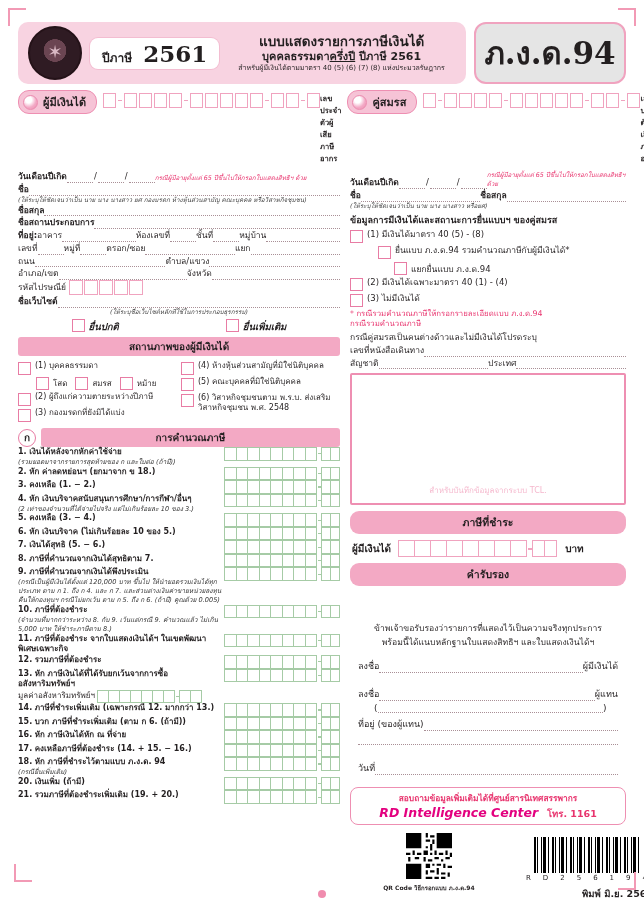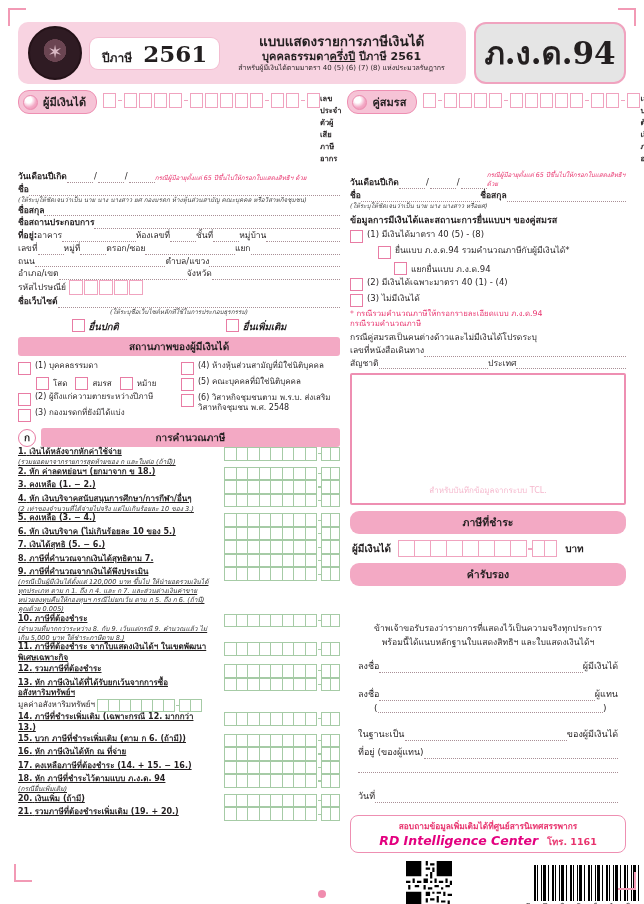--- a/index.html
+++ b/index.html
@@ -62,21 +62,21 @@
   .opt{display:flex;align-items:flex-start;margin:2px 0;line-height:1.3;}
   .opt .cb{margin-top:1px;}
   .sub{display:flex;gap:8px;margin:1px 0 1px 18px;}
   .sub label{display:flex;align-items:center;}
   
   .calchead{display:flex;align-items:center;gap:5px;margin-top:4px;}
   .kcircle{width:16px;height:16px;border-radius:50%;border:1.6px solid #e87ca4;background:#fff;font-weight:bold;
            display:flex;align-items:center;justify-content:center;font-size:10px;flex:0 0 16px;}
   .calchead .band{flex:1;margin:0;}
   .calc-row{display:flex;align-items:flex-start;margin:0;}
-  .calc-label{flex:1;line-height:1.35;padding-right:12px;font-size:8px;text-decoration:underline;}
+  .calc-label{flex:1;line-height:1.35;padding-right:3px;font-size:8px;}
   .calc-label .num{font-weight:bold;}
   .calc-label .lbl{font-weight:bold;}
   .calc-label .note{display:block;font-style:italic;font-size:6.6px;color:#333;font-weight:normal;}
   .amounts{display:flex;align-items:center;flex:0 0 112px;}
   .amounts i{display:block;width:10.5px;height:11.5px;background:#fff;border:1px solid #a6cba6;margin-left:-1px;}
   .amounts .d{width:3px;height:1.2px;background:#a6cba6;border:0;margin:0 1px;}
   .amounts .s{width:8px;}
   .vwrap{display:inline-flex;align-items:center;}
   .vwrap i{display:inline-block;width:10px;height:11px;background:#fff;border:1px solid #a6cba6;margin-left:-1px;}
   .vwrap .d{width:3px;height:1.2px;background:#a6cba6;border:0;margin:0 1px;}
@@ -853,25 +853,20 @@
             <span>ลงชื่อ</span>
             <span class="dots"></span>
             <span class="role">ผู้มีเงินได้</span>
           </div>
         <div class="signln">
             <span>ลงชื่อ</span>
             <span class="dots"></span>
             <span class="role">ผู้แทน</span>
           </div>
         <div class="signln" style="margin-top:2px;padding-left:24px;">(<span class="dots"></span>)&nbsp;&nbsp;&nbsp;&nbsp;</div>
-        <div class="signln">
-            <span>ในฐานะเป็น</span>
-            <span class="dots"></span>
-            <span class="role">ของผู้มีเงินได้</span>
-          </div>
         <div class="signln" style="margin-top:4px;">
             <span>ที่อยู่ (ของผู้แทน)</span>
             <span class="dots"></span>
           </div>
         <div class="signln" style="margin-top:4px;">
             <span class="dots"></span>
           </div>
         <div class="signln" style="margin-top:16px;">
             <span>วันที่</span>
             <span class="dots"></span>

